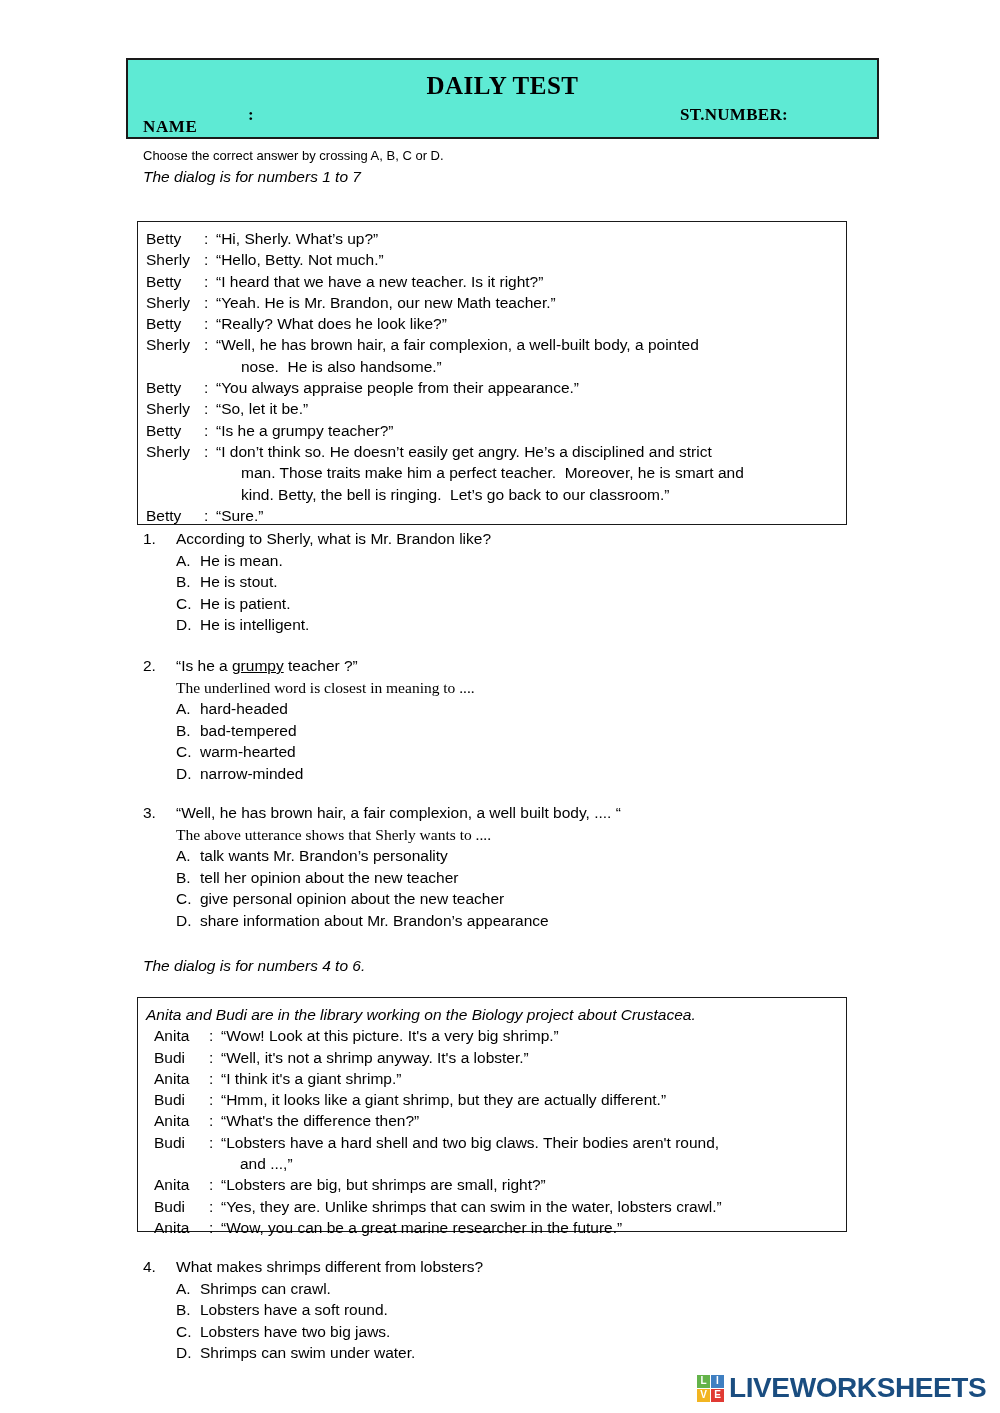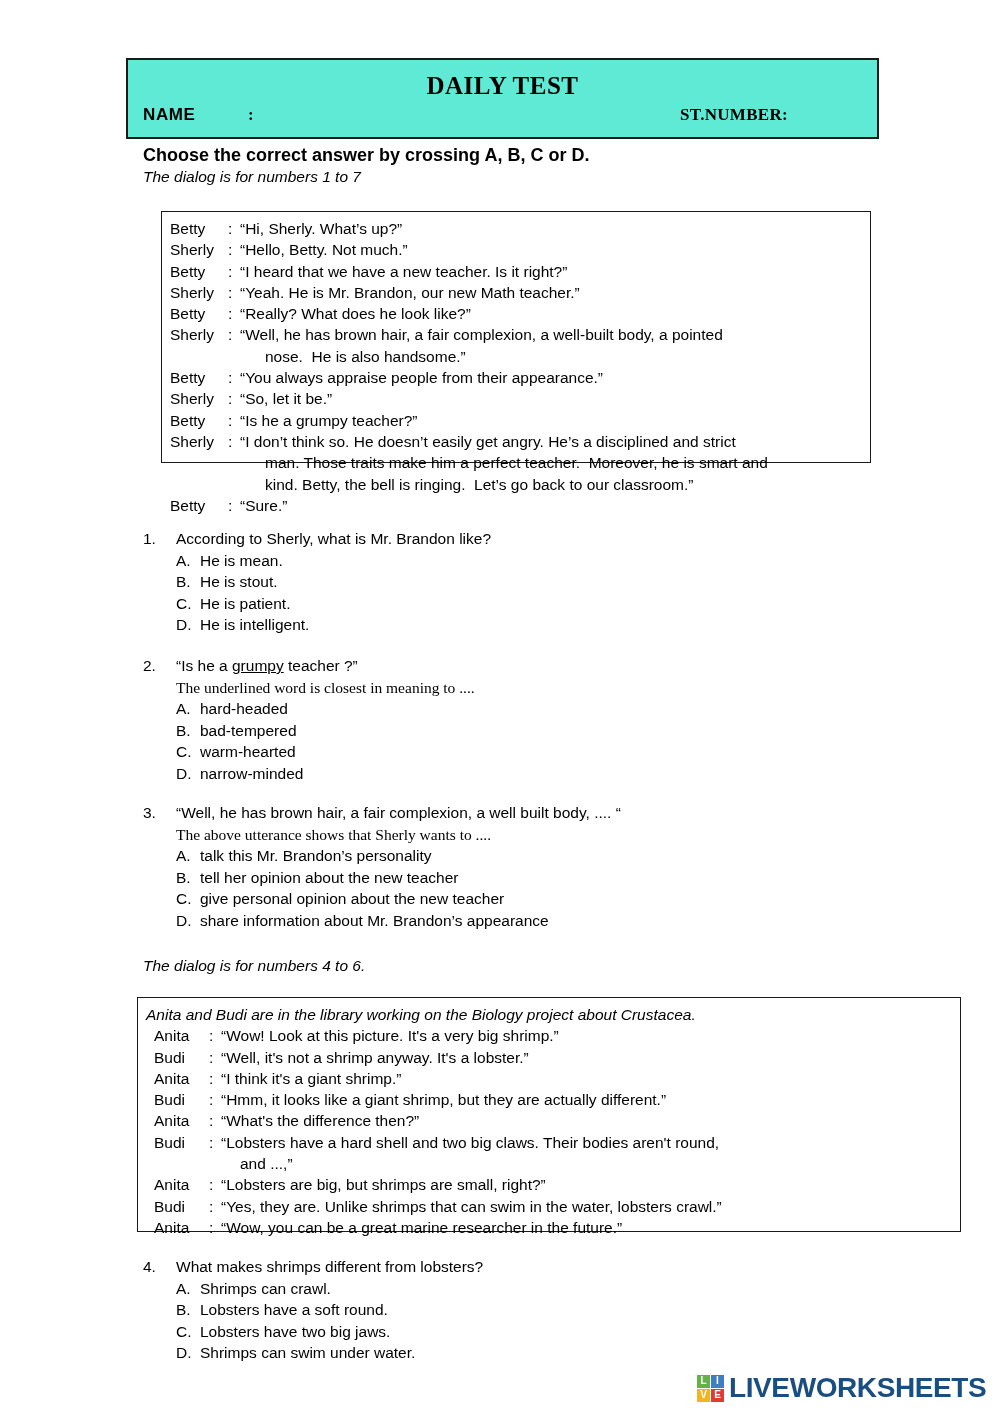--- a/index.html
+++ b/index.html
@@ -34,22 +34,22 @@
     top: 12px;
     text-align: center;
     font-family: "Liberation Serif", serif;
     font-weight: bold;
     font-size: 25px;
     letter-spacing: 0.5px;
   }
   #name-label {
     position: absolute;
     left: 15px;
-    top: 45px;
-    font-family: Liberation Sans, sans-serif;
+    top: 57px;
+    font-family: Liberation Serif, serif;
     font-weight: bold;
     font-size: 17px;
     letter-spacing: 0.6px;
   }
   #name-colon {
     position: absolute;
     left: 120px;
     top: 45px;
     font-family: "Liberation Serif", serif;
     font-weight: bold;
@@ -66,51 +66,50 @@
   }
 
   
   #instruction-block {
     position: absolute;
     left: 143px;
     top: 145px;
     width: 720px;
   }
   .instr-bold {
-    font-weight: bold;
-    font-size: 18px;
+    font-weight: normal;
+    font-size: 13px;
     line-height: 21px;
     white-space: nowrap;
   }
   .instr-italic {
     font-style: italic;
     font-size: 15.5px;
     line-height: 21px;
     white-space: nowrap;
   }
 
   
   .dialog-box {
     position: absolute;
     border: 1.6px solid #1a1a1a;
     box-sizing: border-box;
     background: #ffffff;
     padding: 6px 8px 5px 8px;
   }
   #dialog-box-1 {
     left: 137px;
-    top: 211px;
+    top: 221px;
     width: 710px;
-    height: 252px;
-    margin-left: 24px;
+    height: 304px;
   }
   #dialog-box-2 {
     left: 137px;
     top: 997px;
-    width: 824px;
+    width: 710px;
     height: 235px;
   }
   .dlg-line {
     display: flex;
     font-size: 15.5px;
     line-height: 21.3px;
     white-space: pre-wrap;
   }
   .dlg-speaker {
     flex: 0 0 58px;
@@ -300,21 +299,21 @@
 </div>
 
 <div class="question" id="q3">
   <div class="q-row">
     <span class="q-num">3.</span>
     <span class="q-stem">“Well, he has brown hair, a fair complexion, a well built body, .... “</span>
   </div>
   <div class="q-sub">The above utterance shows  that Sherly wants to ....</div>
   <div class="opt-row">
     <span class="opt-letter">A.</span>
-    <span class="opt-text">talk this Mr. Brandon’s personality</span>
+    <span class="opt-text">talk wants Mr. Brandon’s personality</span>
   </div>
   <div class="opt-row">
     <span class="opt-letter">B.</span>
     <span class="opt-text">tell her opinion about the new teacher</span>
   </div>
   <div class="opt-row">
     <span class="opt-letter">C.</span>
     <span class="opt-text">give personal opinion about the new teacher</span>
   </div>
   <div class="opt-row">

